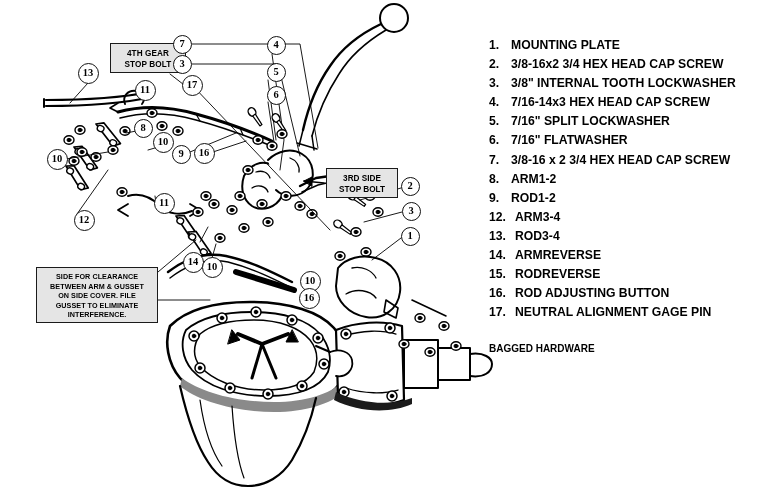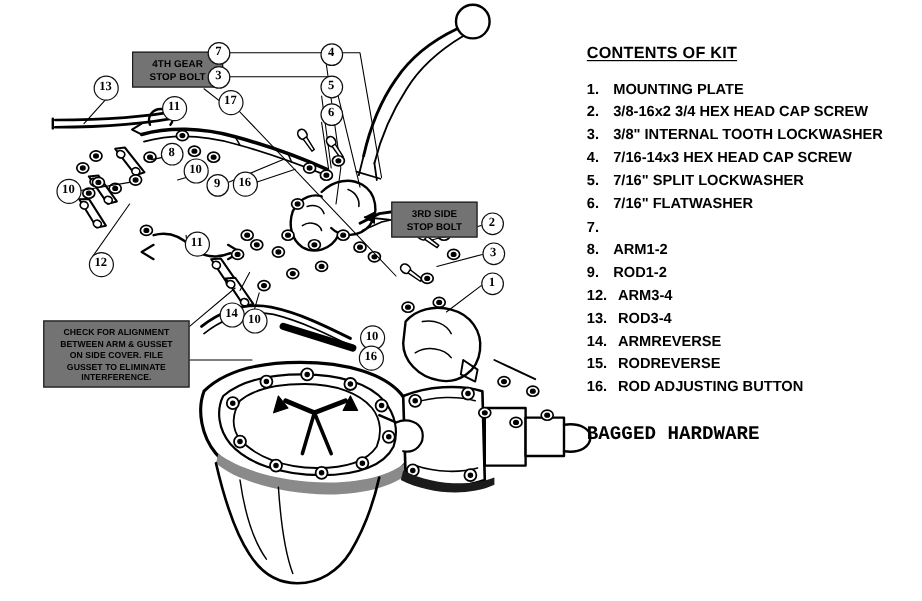--- a/index.html
+++ b/index.html
@@ -52,31 +52,30 @@
     text-align: left;
   }
   .kit-name { flex: 0 0 auto; }
   .kit-qty {
     margin-left: 0;
     min-width: 52px;
   }
   .kit-wide .kit-num { width: 26px; flex: 0 0 26px; }
   #kit-footer {
     margin-top: 21px;
-    font-size: 16px;
+    font-size: 10px;
     font-weight: bold;
     white-space: nowrap;
-    font-family: Liberation Mono, monospace;
   }
 
   
   .note-box {
     position: absolute;
     border: 1.4px solid #1b1b1b;
-    background: #737373;
+    background: #e5e5e5;
     box-sizing: border-box;
     font-weight: bold;
     text-align: center;
     color: #000;
   }
   #note-4th {
     left: 110px; top: 43px;
     width: 76px; height: 30px;
     font-size: 8.2px;
     line-height: 11px;
@@ -440,21 +439,21 @@
     <div>4TH GEAR</div>
     <div>STOP BOLT</div>
   </div>
 
   <div class="note-box" id="note-3rd">
     <div>3RD SIDE</div>
     <div>STOP BOLT</div>
   </div>
 
   <div class="note-box" id="note-clearance">
-    <div>CHECK FOR ALIGNMENT</div>
+    <div>SIDE FOR CLEARANCE</div>
     <div>BETWEEN ARM &amp; GUSSET</div>
     <div>ON SIDE COVER. FILE</div>
     <div>GUSSET TO ELIMINATE</div>
     <div>INTERFERENCE.</div>
   </div>
 
   <div id="callout-layer">
       <div class="callout wide" style="left: 88px; top: 73px;">13</div>
       <div class="callout" style="left: 182px; top: 44px;">7</div>
       <div class="callout" style="left: 182px; top: 64px;">3</div>
@@ -473,21 +472,20 @@
       <div class="callout wide" style="left: 193px; top: 262px;">14</div>
       <div class="callout wide" style="left: 212px; top: 267px;">10</div>
       <div class="callout" style="left: 410px; top: 186px;">2</div>
       <div class="callout" style="left: 411px; top: 211px;">3</div>
       <div class="callout" style="left: 410px; top: 236px;">1</div>
       <div class="callout wide" style="left: 310px; top: 281px;">10</div>
       <div class="callout wide" style="left: 309px; top: 298px;">16</div>
     </div>
 
   <div id="kit-panel">
-    <div id="kit-title">CONTENTS OF KIT</div>
     <div id="kit-list">
         <div class="kit-row">
           <span class="kit-num">1.</span>
           <span class="kit-name">MOUNTING PLATE</span>
         </div>
         <div class="kit-row">
           <span class="kit-num">2.</span>
           <span class="kit-name">3/8-16x2 3/4 HEX HEAD CAP SCREW</span>
         </div>
         <div class="kit-row">
@@ -501,20 +499,21 @@
         <div class="kit-row">
           <span class="kit-num">5.</span>
           <span class="kit-name">7/16" SPLIT LOCKWASHER</span>
         </div>
         <div class="kit-row">
           <span class="kit-num">6.</span>
           <span class="kit-name">7/16" FLATWASHER</span>
         </div>
         <div class="kit-row">
           <span class="kit-num">7.</span>
+          <span class="kit-name">3/8-16 x 2 3/4 HEX HEAD CAP SCREW</span>
         </div>
         <div class="kit-row">
           <span class="kit-num">8.</span>
           <span class="kit-name">ARM</span>
           <span class="kit-qty">1-2</span>
         </div>
         <div class="kit-row">
           <span class="kit-num">9.</span>
           <span class="kit-name">ROD</span>
           <span class="kit-qty">1-2</span>
@@ -536,17 +535,21 @@
         </div>
         <div class="kit-row kit-wide">
           <span class="kit-num">15.</span>
           <span class="kit-name">ROD</span>
           <span class="kit-qty">REVERSE</span>
         </div>
         <div class="kit-row kit-wide">
           <span class="kit-num">16.</span>
           <span class="kit-name">ROD ADJUSTING BUTTON</span>
         </div>
+        <div class="kit-row kit-wide">
+          <span class="kit-num">17.</span>
+          <span class="kit-name">NEUTRAL ALIGNMENT GAGE PIN</span>
+        </div>
       </div>
     <div id="kit-footer">BAGGED HARDWARE</div>
   </div>
 
 </div>
 
 </body></html>

